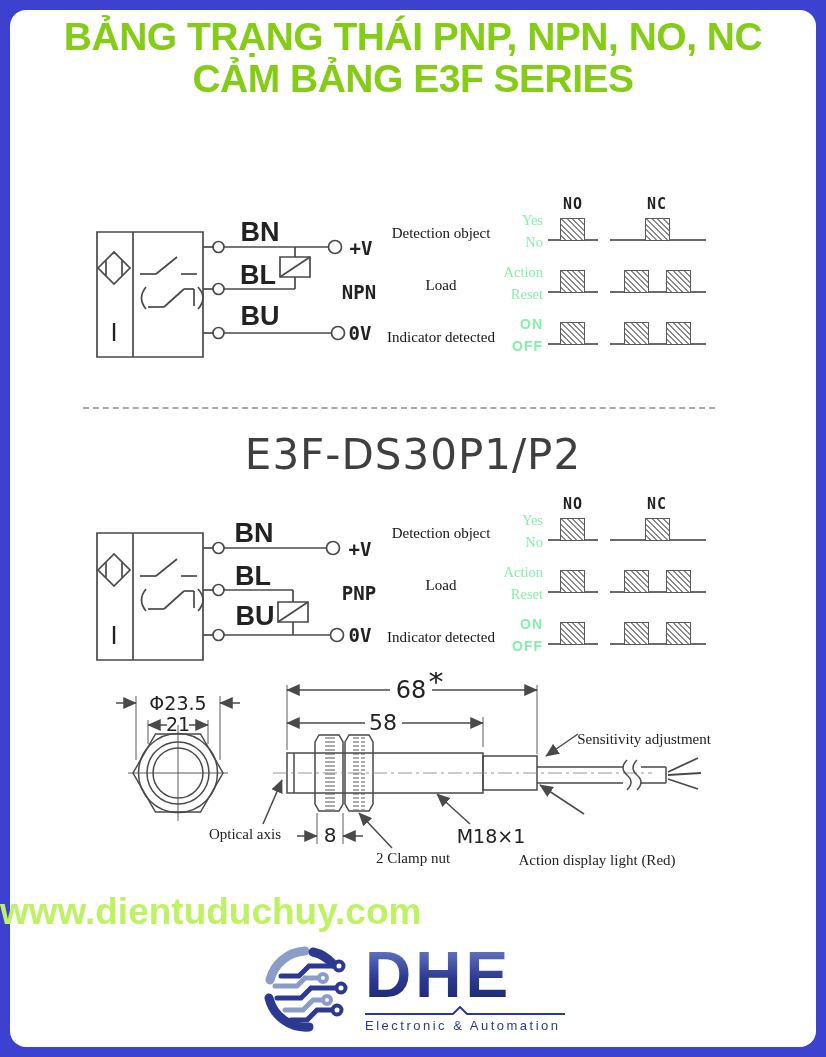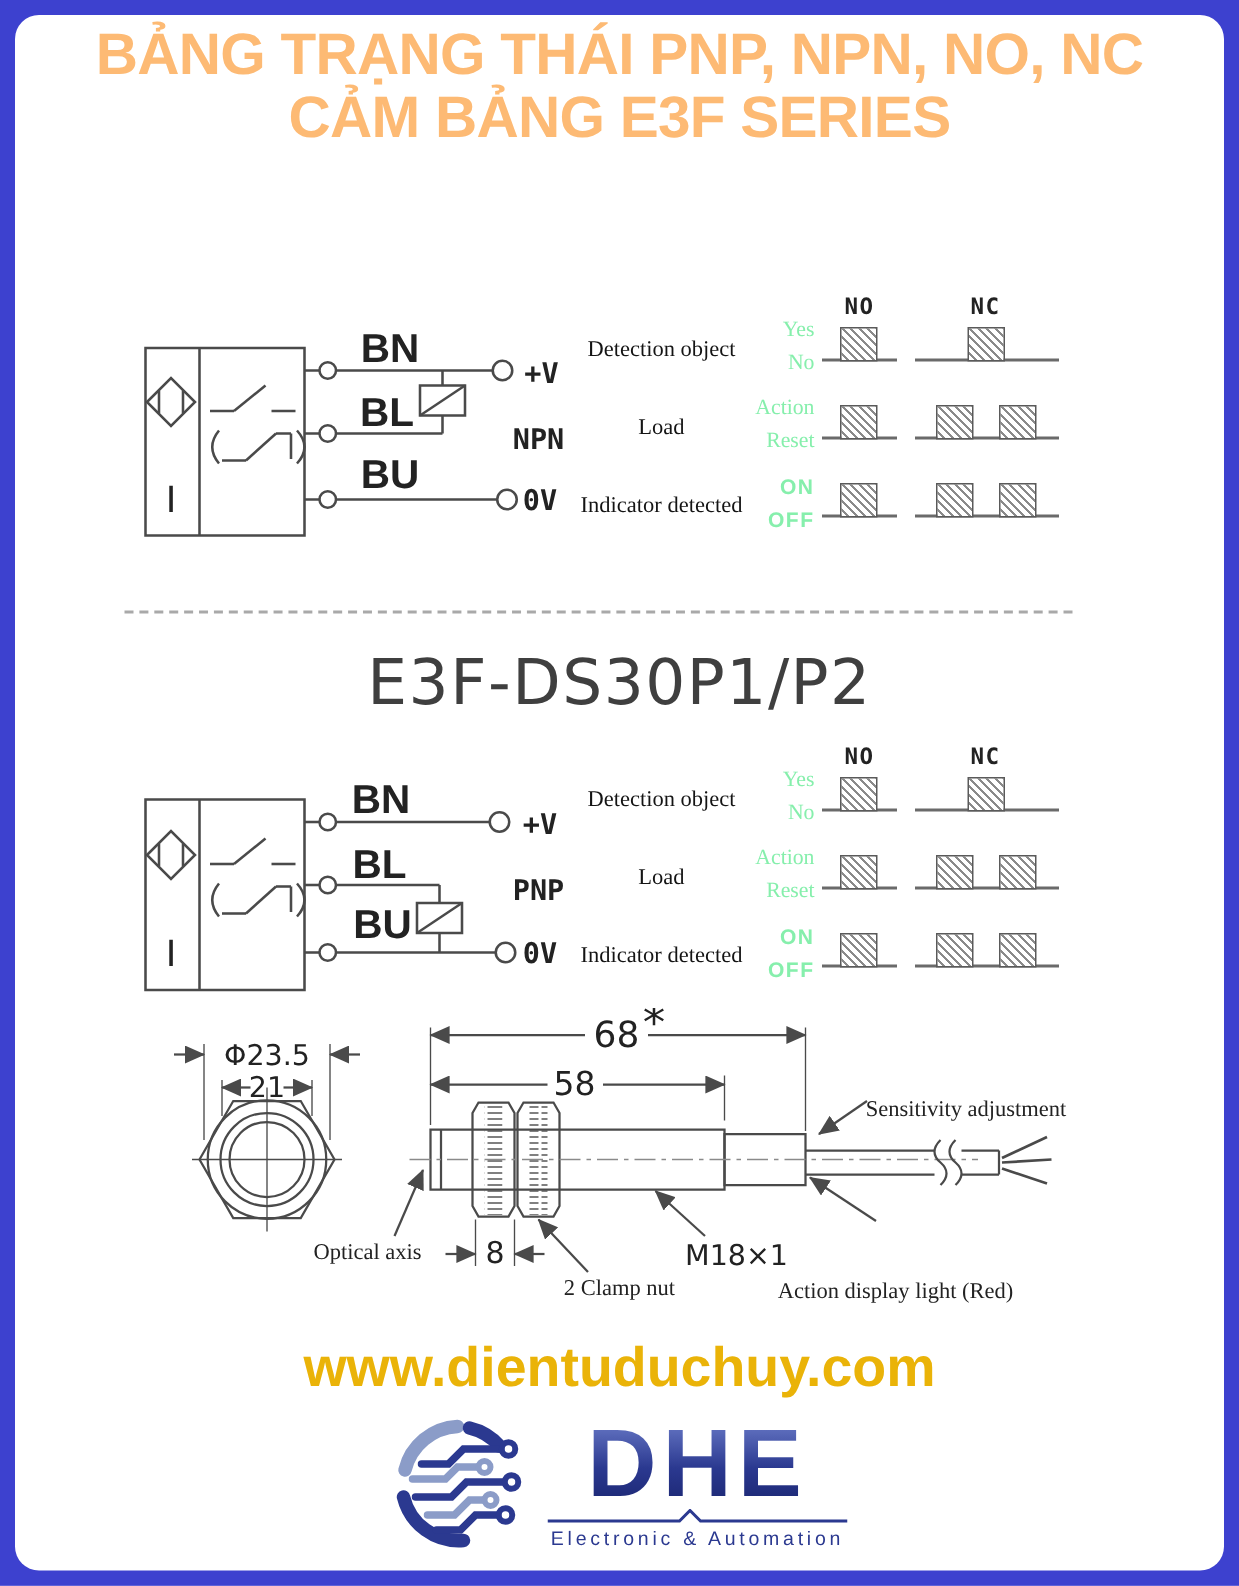--- a/index.html
+++ b/index.html
@@ -2,21 +2,21 @@
 <html><head>
 <meta charset="utf-8">
 <style>
   html,body{margin:0;padding:0;background:#3d41cf;}
   .stage{position:relative;width:826px;height:1057px;background:#3d41cf;overflow:hidden;
          font-family:"Liberation Sans",sans-serif;}
   .sheet{position:absolute;inset:10px;background:#ffffff;border-radius:16px;}
   .abs{position:absolute;}
 
   .title{position:absolute;top:16px;left:0;width:100%;text-align:center;
-         color:#fdba74;font-weight:bold;font-size:39px;line-height:1.08;letter-spacing:-0.5px;}
+         color:#84cc16;font-weight:bold;font-size:39px;line-height:1.08;letter-spacing:-0.5px;}
   .section-heading{position:absolute;left:0;width:100%;text-align:center;color:#3f3f3f;
          font-family:"DejaVu Sans",sans-serif;font-size:42px;letter-spacing:1px;}
   .divider{position:absolute;top:407px;left:83px;width:632px;border-top:2px dashed #a9a9a9;}
 
   
   .timing{position:absolute;width:332px;height:172px;}
   .t-head{position:absolute;top:0;width:50px;text-align:center;
           font-family:"DejaVu Sans Mono",monospace;font-weight:bold;font-size:15px;
           letter-spacing:1px;color:#222;}
   .t-row{position:absolute;left:0;width:332px;height:46px;}
@@ -24,26 +24,26 @@
            font-family:"Liberation Serif",serif;font-size:15px;color:#141414;}
   .t-high,.t-low{position:absolute;left:102px;width:56px;text-align:right;
            font-family:"Liberation Serif",serif;font-size:14.5px;color:#86efac;}
   .t-high{top:3px;}
   .t-low{top:25px;}
   .t-high.mono,.t-low.mono{font-family:Liberation Sans, sans-serif;font-weight:bold;font-size:14px;letter-spacing:1px;}
   .t-base{position:absolute;top:30px;height:0;border-top:2px solid #6a6a6a;}
   .t-pulse{position:absolute;top:9px;width:23px;height:21px;border:1px solid #5a5a5a;
            background:repeating-linear-gradient(45deg,#ffffff 0 2.5px,#8a8a8a 2.5px 4px);}
 
-  .url{position:absolute;top:891px;left:0;width:100%;text-align:center;
-       color:#eab308;font-weight:bold;font-size:37px;letter-spacing:0;}
+  .url{position:absolute;top:891px;left:0;width:100%;text-align:left;
+       color:#bef264;font-weight:bold;font-size:37px;letter-spacing:0;}
 
   .logo{position:absolute;top:936px;left:50%;transform:translateX(-50%);
         display:flex;align-items:center;gap:12px;}
-  .logo-text{display:flex;flex-direction:column;align-items:center;}
+  .logo-text{display:flex;flex-direction:column;align-items:flex-start;}
   .logo-name{font-size:64px;font-weight:bold;letter-spacing:4px;line-height:0.95;
         background:linear-gradient(180deg,#6b7cc9 0%,#2b3990 55%,#1a2570 100%);
         -webkit-background-clip:text;background-clip:text;color:transparent;}
   .logo-tagline{font-size:13px;font-weight:normal;letter-spacing:2.5px;color:#2b3990;margin-top:2px;}
 
   svg text{fill:#222;}
   .drawing line,.drawing rect,.drawing polygon,.drawing polyline,.drawing path,.drawing circle{vector-effect:non-scaling-stroke;}
 </style>
 </head>
 <body>

